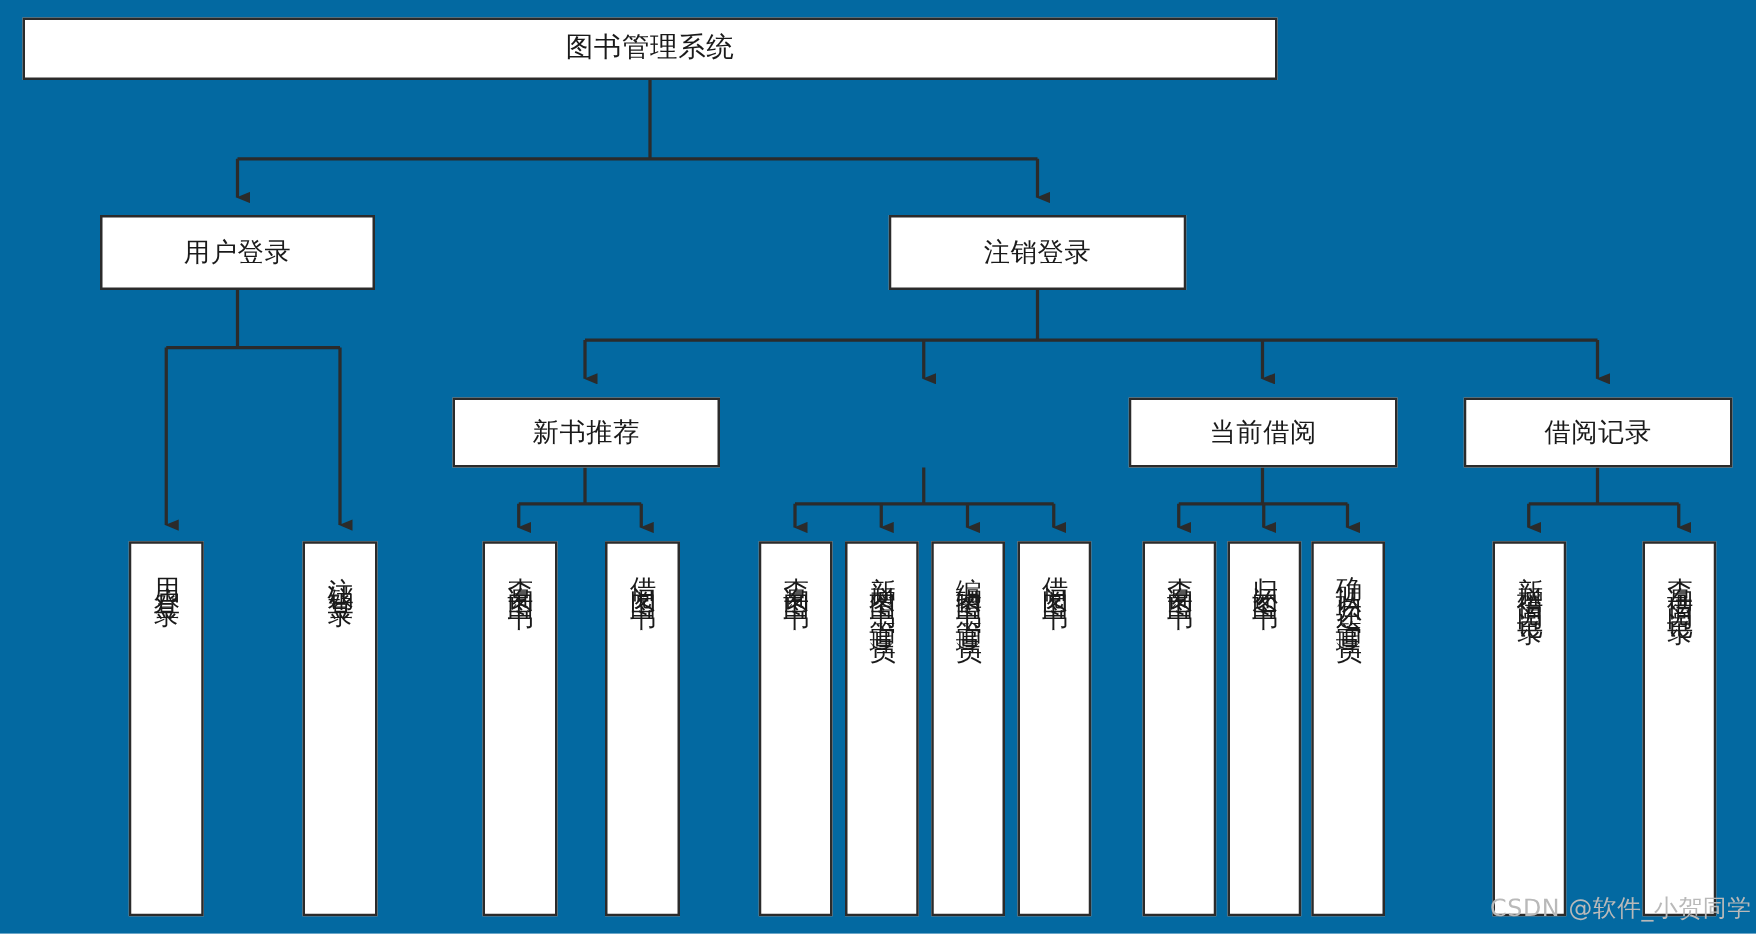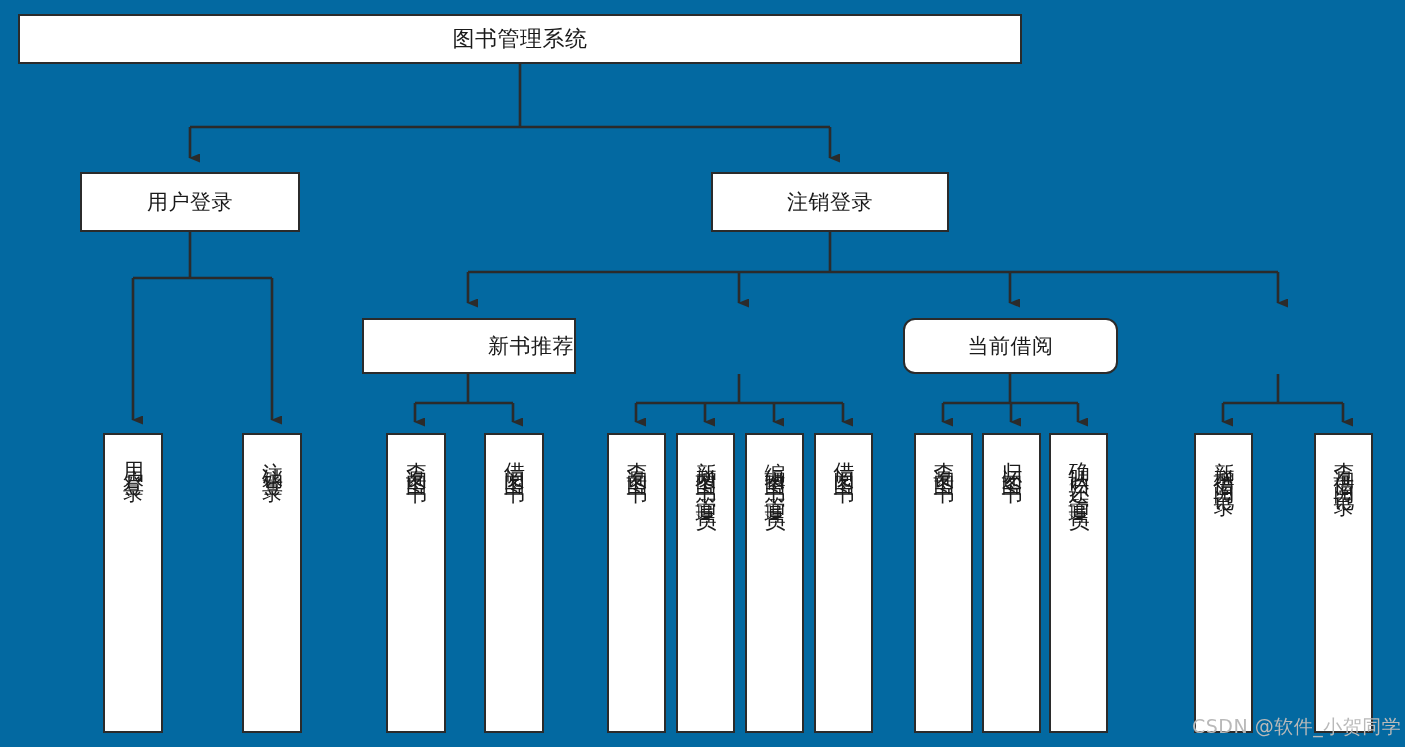--- a/index.html
+++ b/index.html
@@ -135,25 +135,28 @@
     <span class="node-label">图书管理系统</span>
   </div>
 
   <div class="node horiz" style="left:80px; top:172px; width:220px; height:60px;">
     <span class="node-label">用户登录</span>
   </div>
   <div class="node horiz" style="left:711px; top:172px; width:238px; height:60px;">
     <span class="node-label">注销登录</span>
   </div>
 
-  <div class="node horiz" style="left:362px; top:318px; width:214px; height:56px;justify-content:flex-end;">
+  <div class="node horiz" style="left:362px; top:318px; width:214px; height:56px;">
     <span class="node-label">新书推荐</span>
   </div>
-  <div class="node horiz" style="left:903px; top:318px; width:215px; height:56px;border-radius:12px;">
+  <div class="node horiz" style="left:903px; top:318px; width:215px; height:56px;">
     <span class="node-label">当前借阅</span>
+  </div>
+  <div class="node horiz" style="left:1171px; top:318px; width:215px; height:56px;">
+    <span class="node-label">借阅记录</span>
   </div>
 
   <div class="node vert" style="left:103px; top:433px; width:60px; height:300px;">
     <span class="node-label">用户登录</span>
   </div>
   <div class="node vert" style="left:242px; top:433px; width:60px; height:300px;">
     <span class="node-label">注销登录</span>
   </div>
 
   <div class="node vert" style="left:386px; top:433px; width:60px; height:300px;">

